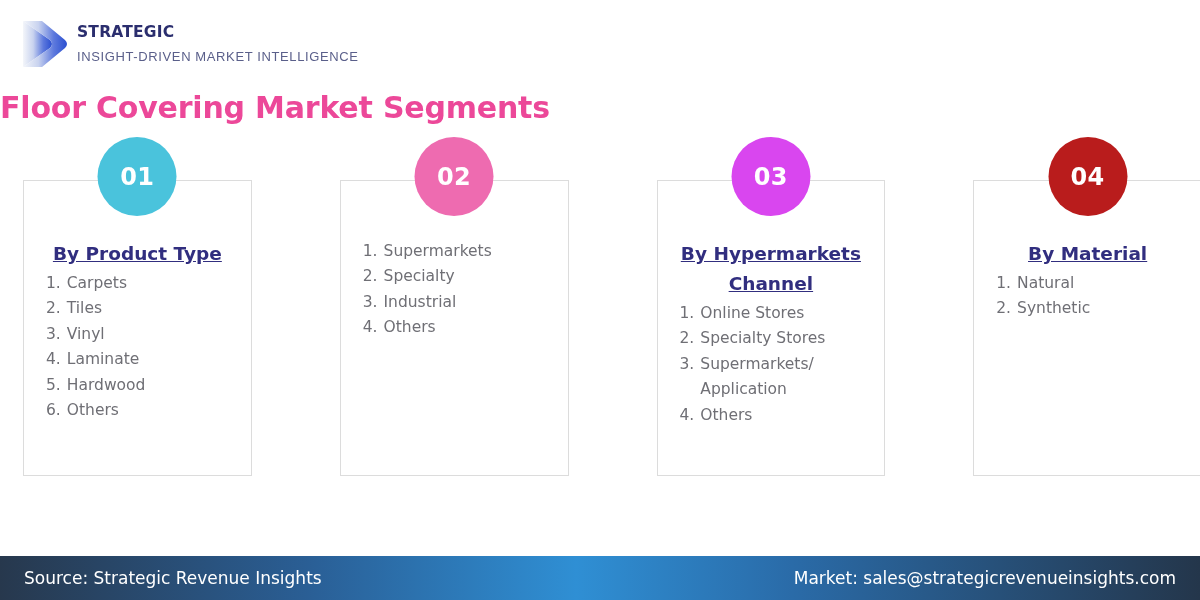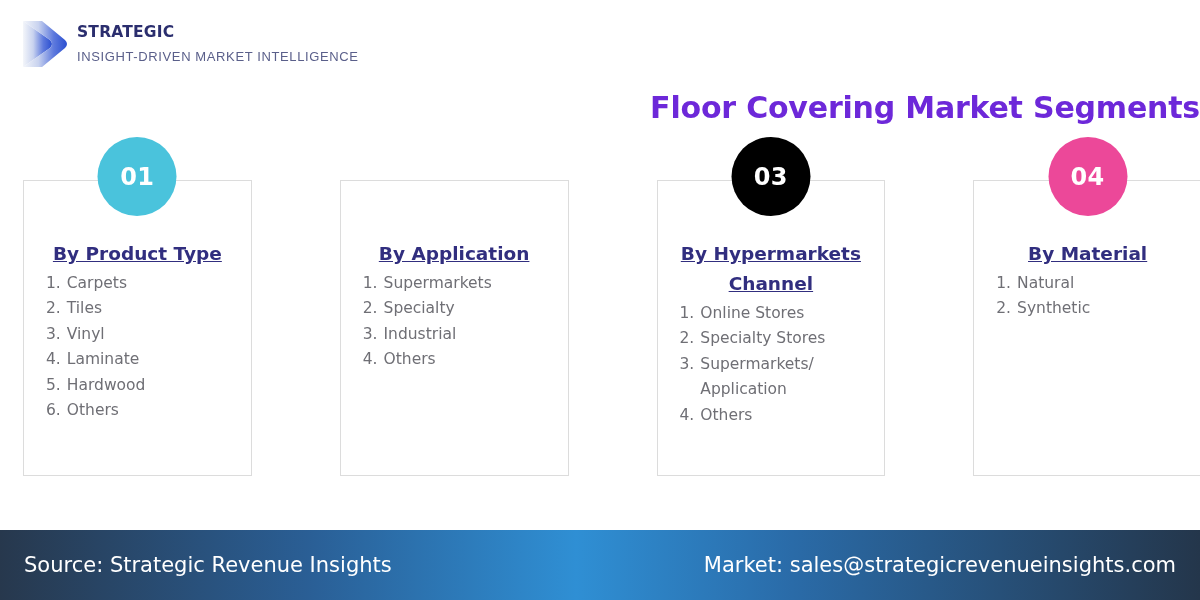--- a/index.html
+++ b/index.html
@@ -50,24 +50,24 @@
     font-family: "Liberation Sans", sans-serif;
     white-space: nowrap;
   }
 
   
   #page-title {
     position: absolute;
     left: 0;
     top: 90px;
     width: 1200px;
-    text-align: right;
+    text-align: left;
     font-size: 30px;
     font-weight: bold;
-    color: #6d28d9;
+    color: #ec4899;
     letter-spacing: -0.2px;
   }
 
   
   #cards {
     position: absolute;
     left: 11px;
     top: 180px;
     width: 1179px;
     height: 296px;
@@ -125,34 +125,34 @@
   }
   .li-num { flex: 0 0 auto; }
   .li-text { flex: 1 1 auto; }
 
   
   #footer {
     position: absolute;
     left: 0;
     bottom: 0;
     width: 1200px;
-    height: 70px;
+    height: 44px;
     background: linear-gradient(90deg,
         #27384d 0%,
         #2a5f96 26%,
         #2f8fd4 48%,
         #2a6ba8 66%,
         #24364b 100%);
     display: flex;
     align-items: center;
     justify-content: space-between;
     padding: 15px 24px;
     box-sizing: border-box;
     color: #ffffff;
-    font-size: 21px;
+    font-size: 17px;
     font-family: "DejaVu Sans", "Liberation Sans", sans-serif;
   }
 </style>
 </head>
 <body>
 
 <div id="logo">
   <span id="logo-mark">
     <svg width="48" height="52" viewBox="0 0 48 52" xmlns="http://www.w3.org/2000/svg">
       <defs>
@@ -200,42 +200,42 @@
           <span class="li-num">5.</span>
           <span class="li-text">Hardwood</span>
         </li>
         <li>
           <span class="li-num">6.</span>
           <span class="li-text">Others</span>
         </li>
       </ul>
     </div>
     <div class="card">
-      <div class="card-title">By Application</div>
+      <div class="badge" style="background: rgb(238, 107, 176);">02</div>
       <ul class="card-list">
         <li>
           <span class="li-num">1.</span>
           <span class="li-text">Supermarkets</span>
         </li>
         <li>
           <span class="li-num">2.</span>
           <span class="li-text">Specialty</span>
         </li>
         <li>
           <span class="li-num">3.</span>
           <span class="li-text">Industrial</span>
         </li>
         <li>
           <span class="li-num">4.</span>
           <span class="li-text">Others</span>
         </li>
       </ul>
     </div>
     <div class="card">
-      <div class="badge" style="background: #000000;">03</div>
+      <div class="badge" style="background: #d946ef;">03</div>
       <div class="card-title">By Hypermarkets Channel</div>
       <ul class="card-list">
         <li>
           <span class="li-num">1.</span>
           <span class="li-text">Online Stores</span>
         </li>
         <li>
           <span class="li-num">2.</span>
           <span class="li-text">Specialty Stores</span>
         </li>
@@ -243,21 +243,21 @@
           <span class="li-num">3.</span>
           <span class="li-text">Supermarkets/ Application</span>
         </li>
         <li>
           <span class="li-num">4.</span>
           <span class="li-text">Others</span>
         </li>
       </ul>
     </div>
     <div class="card">
-      <div class="badge" style="background: #ec4899;">04</div>
+      <div class="badge" style="background: #b91c1c;">04</div>
       <div class="card-title">By Material</div>
       <ul class="card-list">
         <li>
           <span class="li-num">1.</span>
           <span class="li-text">Natural</span>
         </li>
         <li>
           <span class="li-num">2.</span>
           <span class="li-text">Synthetic</span>
         </li>

